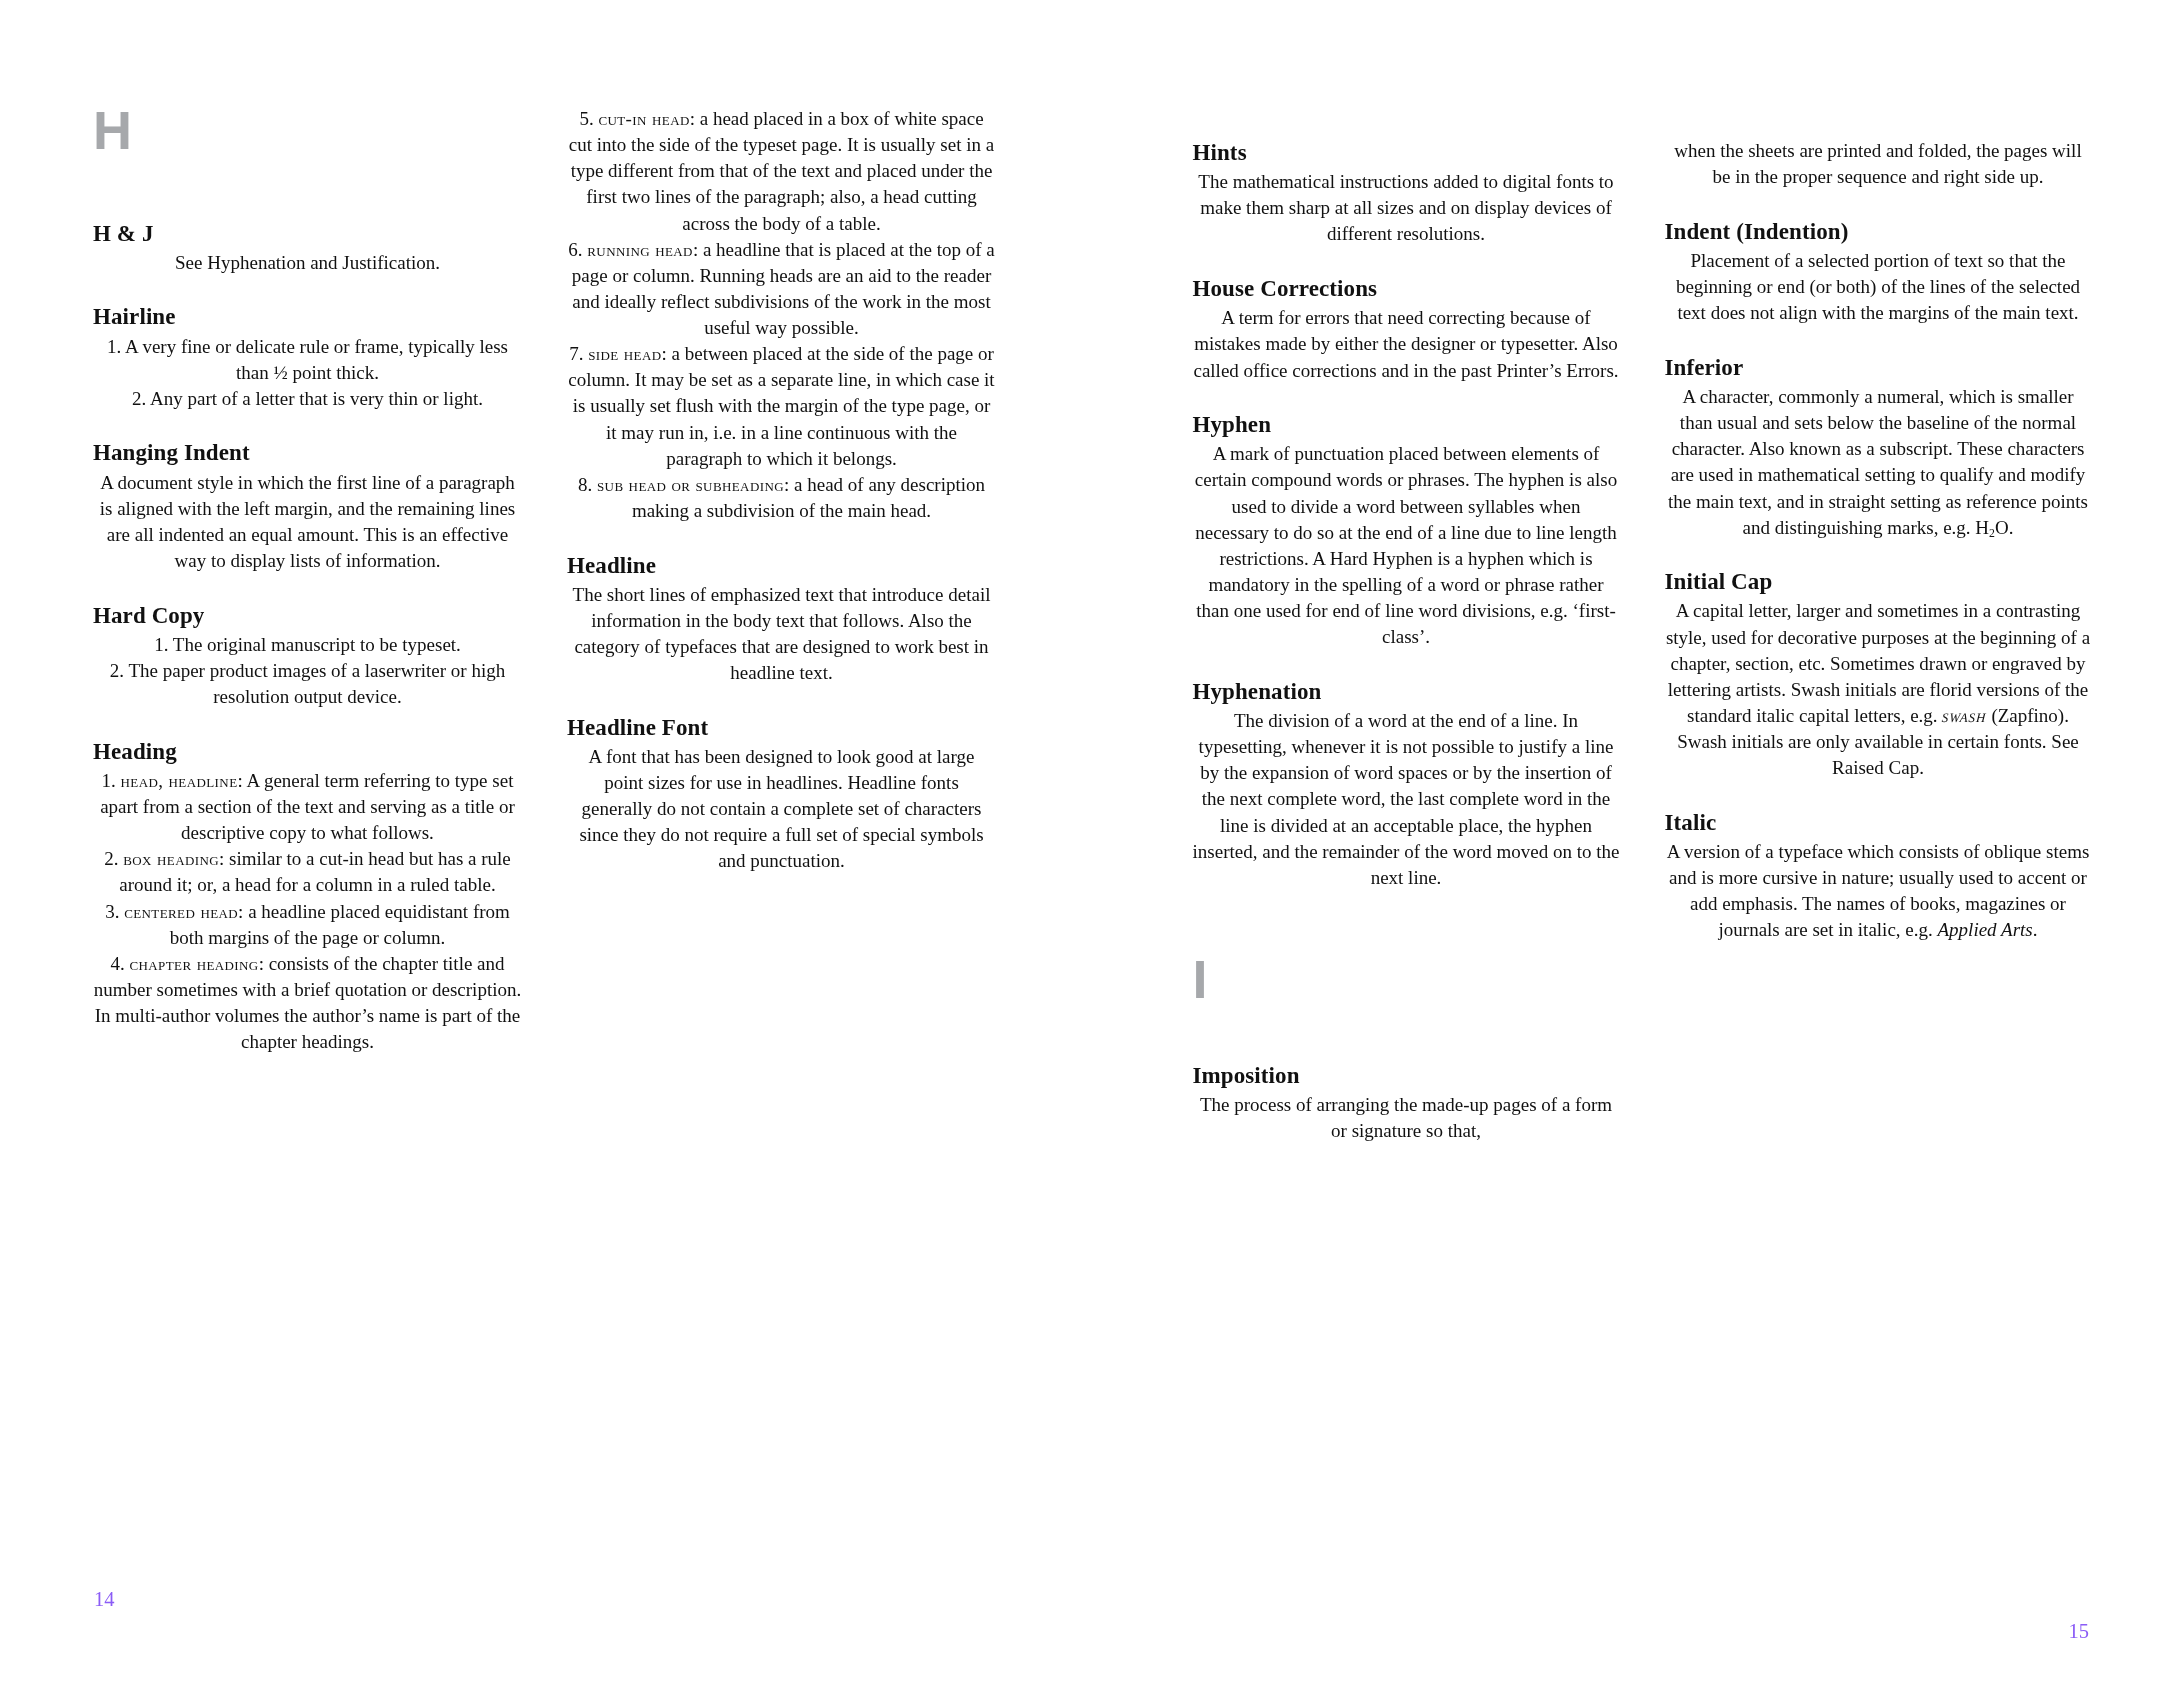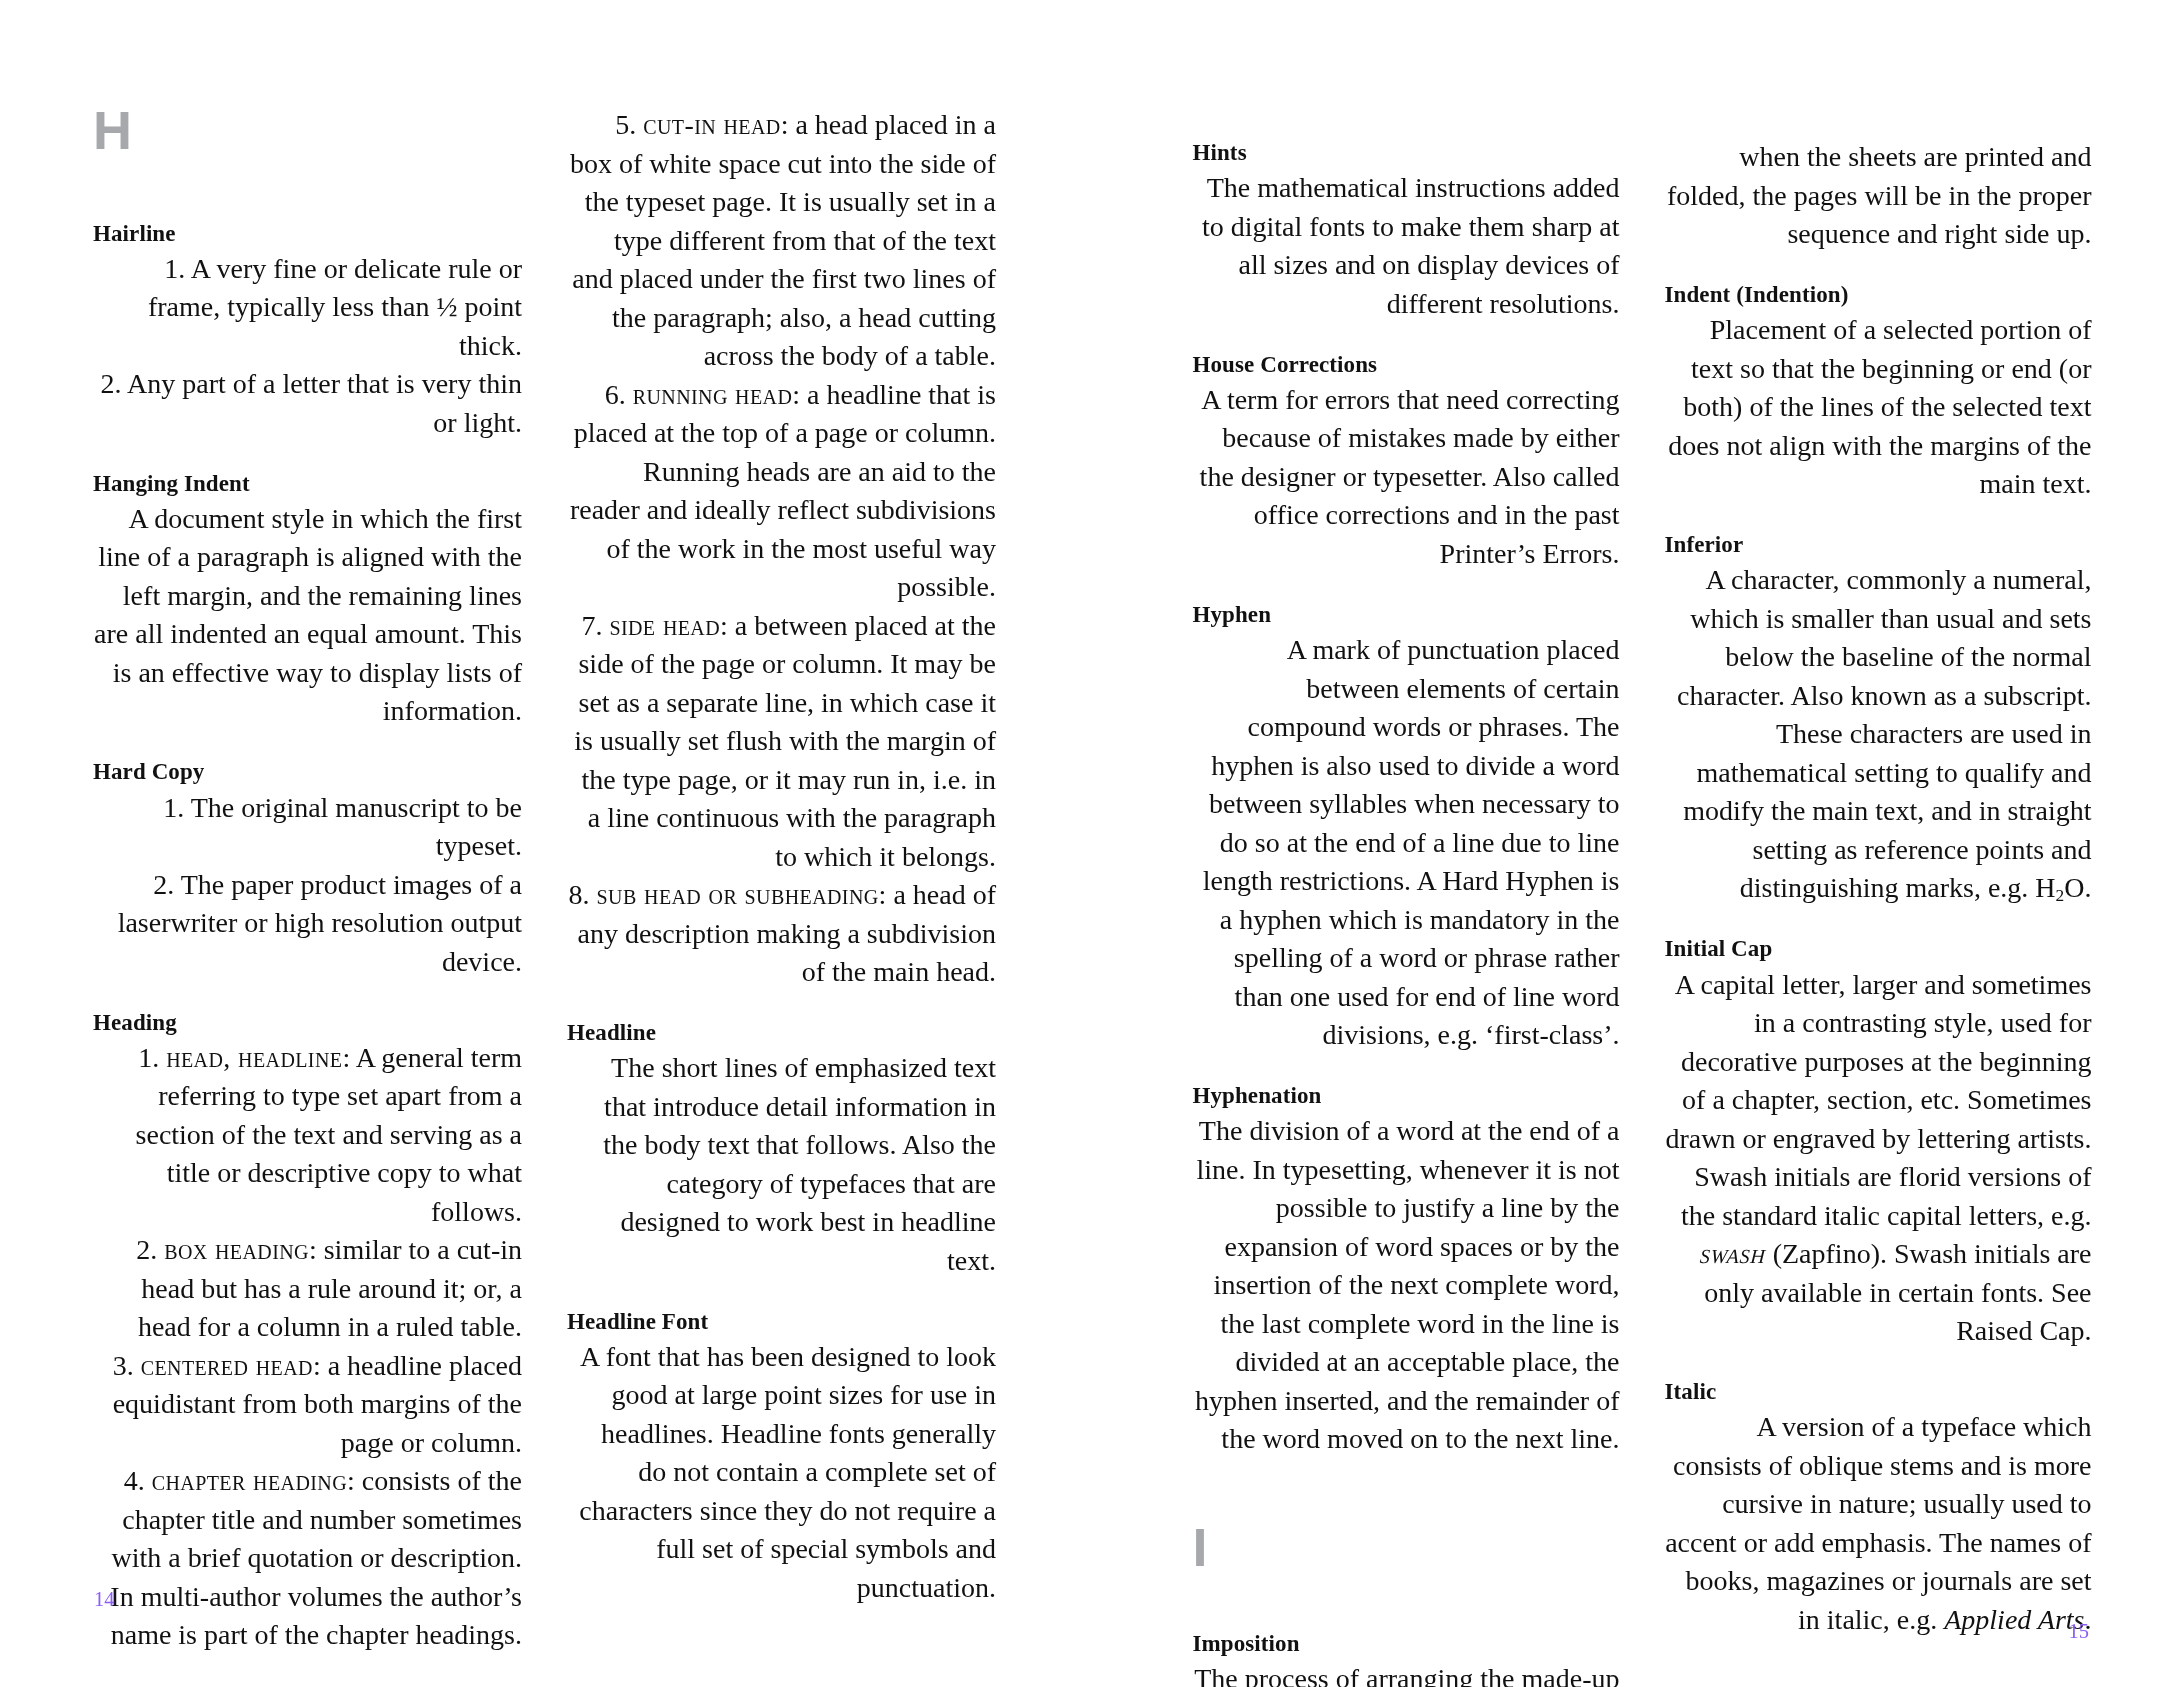--- a/index.html
+++ b/index.html
@@ -66,24 +66,24 @@
 
   .term {
     font-weight: 700;
     font-size: 23px;
     line-height: 1.30;
     margin: 0 0 1.3px 0;
     letter-spacing: 0.1px;
   }
 
   .def {
-    font-size: 28px;
+    font-size: 19px;
     line-height: 1.375;
     margin: 0;
-    text-align: right;
+    text-align: center;
     hyphens: none;
   }
 
   .def + .def { margin-top: 0; }
 
   
   .sc {
     font-variant: small-caps;
     text-transform: lowercase;
     letter-spacing: 0.4px;
@@ -124,20 +124,24 @@
 
 <div class="spread">
 
   <div class="page page-left">
     <div class="cols">
 
       <div class="col">
 
         <span class="letter-mark">H</span>
 
+        <div class="entry">
+          <div class="term">H &amp; J</div>
+          <p class="def">See Hyphenation and Justification.</p>
+        </div>
 
         <div class="entry">
           <div class="term">Hairline</div>
           <p class="def">1. A very fine or delicate rule or frame, typically less than ½ point thick.</p>
           <p class="def">2. Any part of a letter that is very thin or light.</p>
         </div>
 
         <div class="entry">
           <div class="term">Hanging Indent</div>
           <p class="def">A document style in which the first line of a paragraph is aligned with the left margin, and the remaining lines are all indented an equal amount. This is an effective way to display lists of information.</p>

